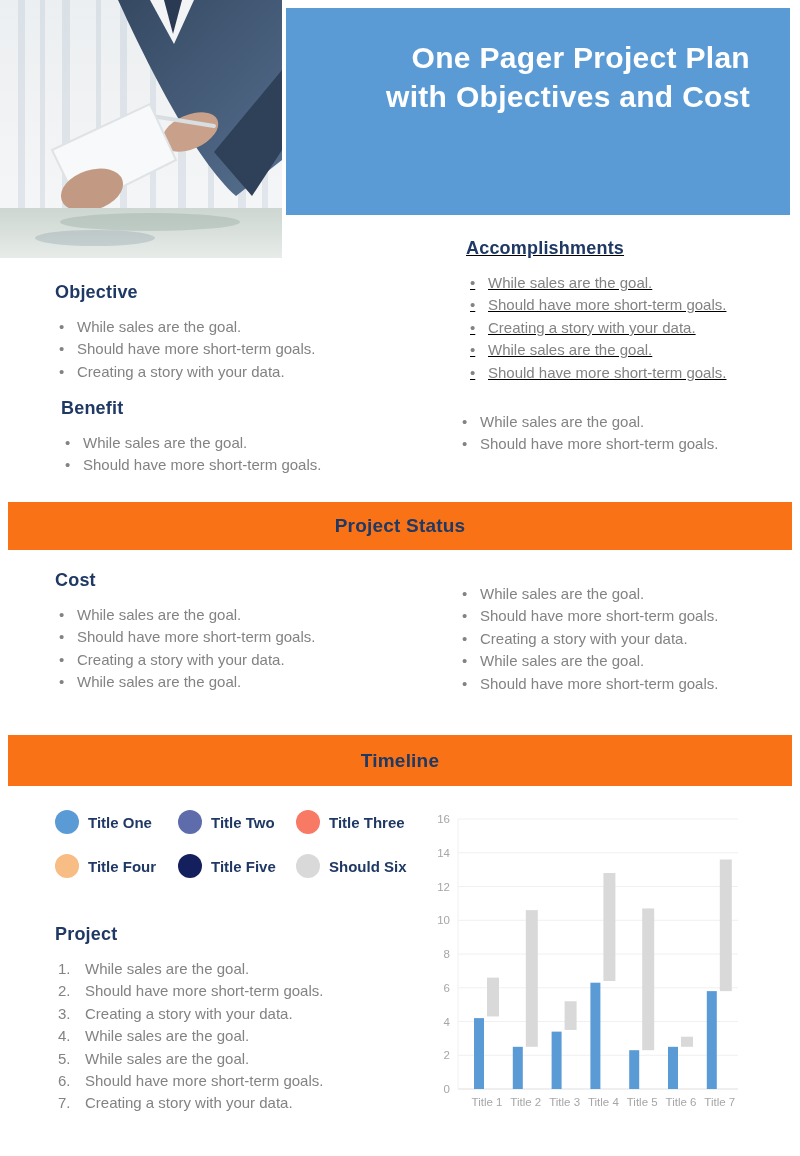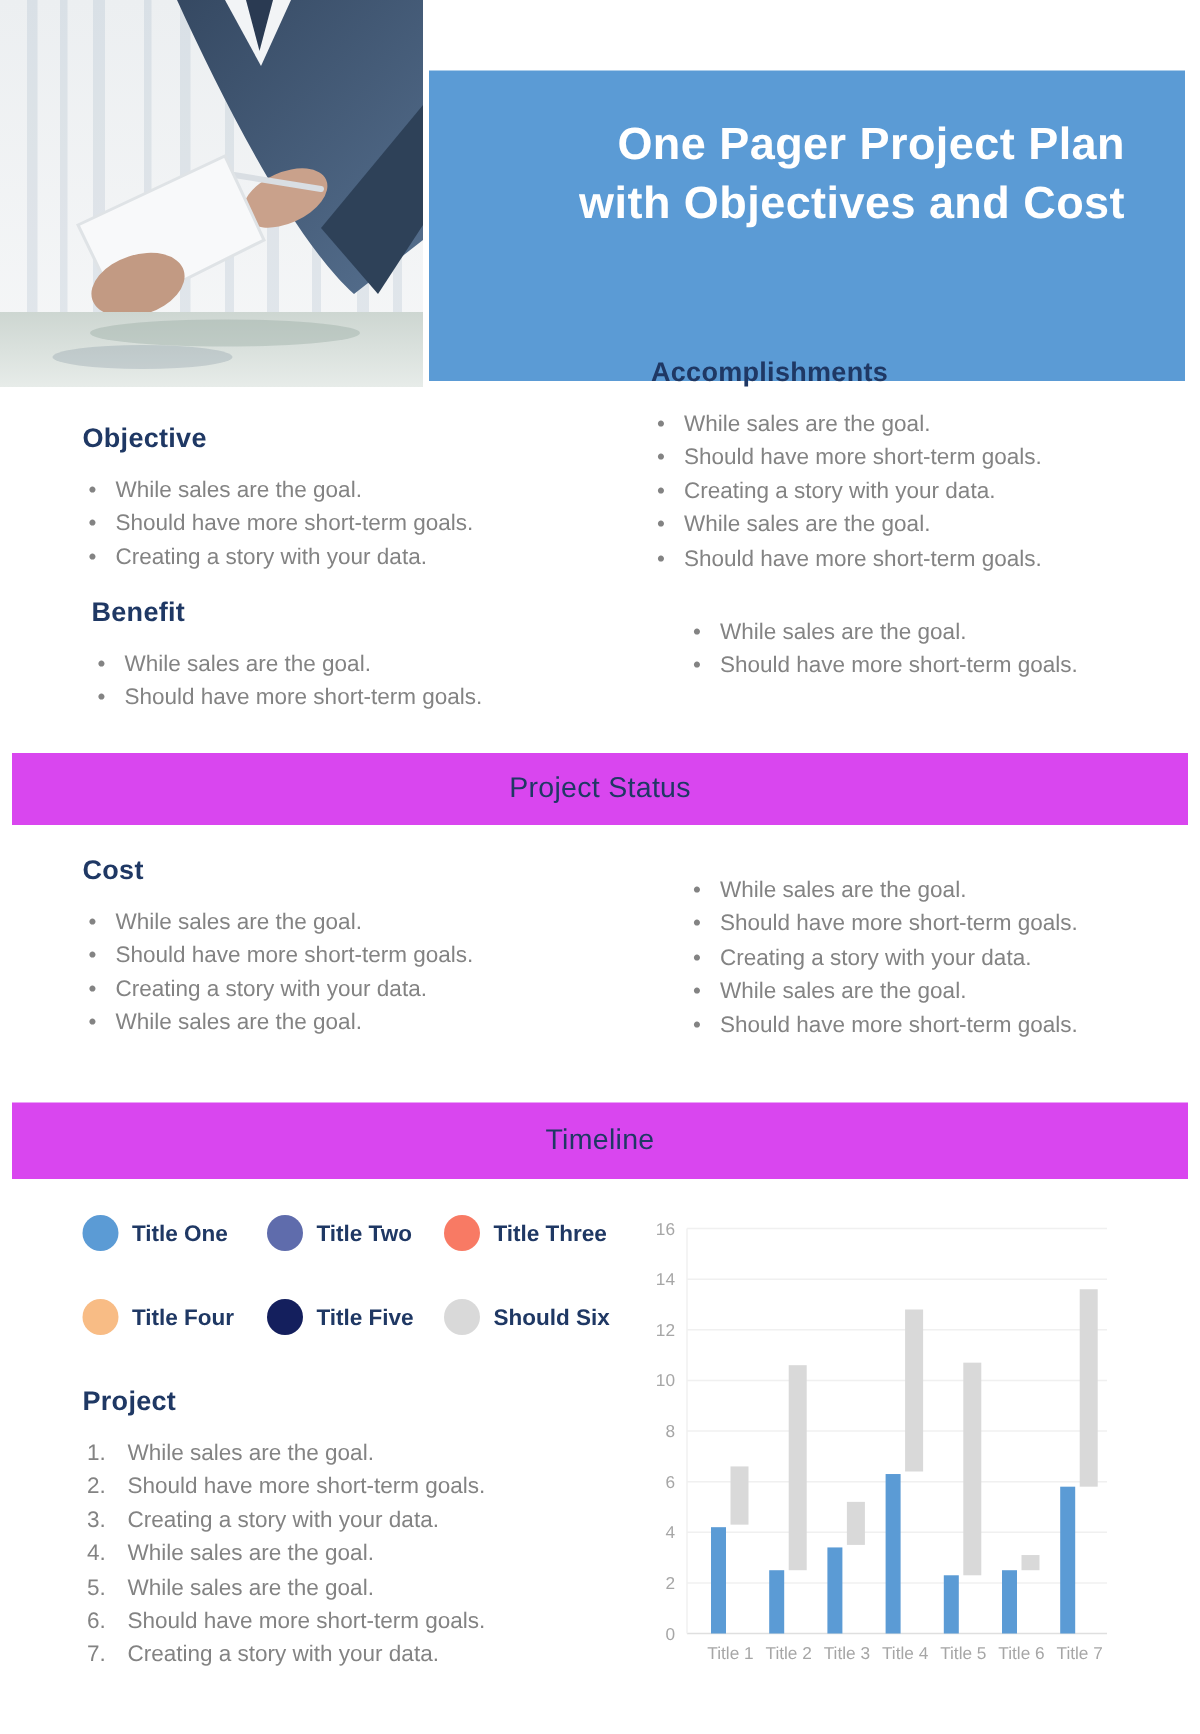--- a/index.html
+++ b/index.html
@@ -6,45 +6,45 @@
   .page {
     position:relative; width:800px; height:1156px; background:#ffffff;
     font-family:"Liberation Sans", sans-serif; overflow:hidden;
   }
   
   .photo { position:absolute; left:0; top:0; width:282px; height:258px; }
   .photo svg { display:block; width:100%; height:100%; }
   .header-banner {
     position:absolute; left:286px; top:8px; width:504px; height:207px;
     background:#5B9BD5; color:#ffffff; text-align:right;
-    padding:30px 40px 0 20px; box-sizing:border-box;margin-top:39px;
+    padding:30px 40px 0 20px; box-sizing:border-box;
   }
   .header-title { font-size:30px; font-weight:bold; line-height:39px; letter-spacing:.3px; }
   .header-subtitle { margin-top:13px; font-size:16px; line-height:24px; color:rgba(255,255,255,.96); }
 
   
   .section { position:absolute; }
   .section h2 { margin:0; font-size:18px; font-weight:bold; color:#1F3864; letter-spacing:.2px; }
   ul.bullets, ol.numlist { list-style:none; margin:13px 0 0 0; padding:0; }
   ul.bullets li, ol.numlist li { display:flex; font-size:15px; color:#838383; line-height:22.4px; }
   ul.bullets .marker { flex:none; width:22px; padding-left:4px; box-sizing:border-box; }
   ol.numlist .marker { flex:none; width:30px; padding-left:3px; box-sizing:border-box; }
 
   .band {
-    position:absolute; left:8px; width:784px; background:#d946ef;
+    position:absolute; left:8px; width:784px; background:#f97316;
     display:flex; align-items:center; justify-content:center;
-    font-size:19px; font-weight:normal; color:#1F3864; letter-spacing:.2px;
+    font-size:19px; font-weight:bold; color:#1F3864; letter-spacing:.2px;
   }
   .band-status { top:502px; height:48px; }
   .band-timeline { top:735px; height:51px; }
 
   
   .legend {
     position:absolute; left:55px; top:810px;
-    display:grid; grid-template-columns:123px 118px 135px; row-gap:32px;
+    display:grid; grid-template-columns:123px 118px 135px; row-gap:20px;
   }
   .legend-item { display:flex; align-items:center; gap:9px; font-size:15px; font-weight:bold; color:#1F3864; }
   .legend-dot { flex:none; width:24px; height:24px; border-radius:50%; }
 
   
   .chart { position:absolute; left:430px; top:806px; width:368px; height:310px; }
 </style>
 </head>
 <body>
 
@@ -112,21 +112,21 @@
         <li>
           <span class="marker">•</span>
           <span>Should have more short-term goals.</span>
         </li>
         <li>
           <span class="marker">•</span>
           <span>Creating a story with your data.</span>
         </li>
       </ul>
   </div>
-  <div class="section" style="left:434px; top:238px; width:330px;">
+  <div class="section" style="left:466px; top:238px; width:330px;text-decoration:underline;">
     <h2>Accomplishments</h2>
     <ul class="bullets">
         <li>
           <span class="marker">•</span>
           <span>While sales are the goal.</span>
         </li>
         <li>
           <span class="marker">•</span>
           <span>Should have more short-term goals.</span>
         </li>

